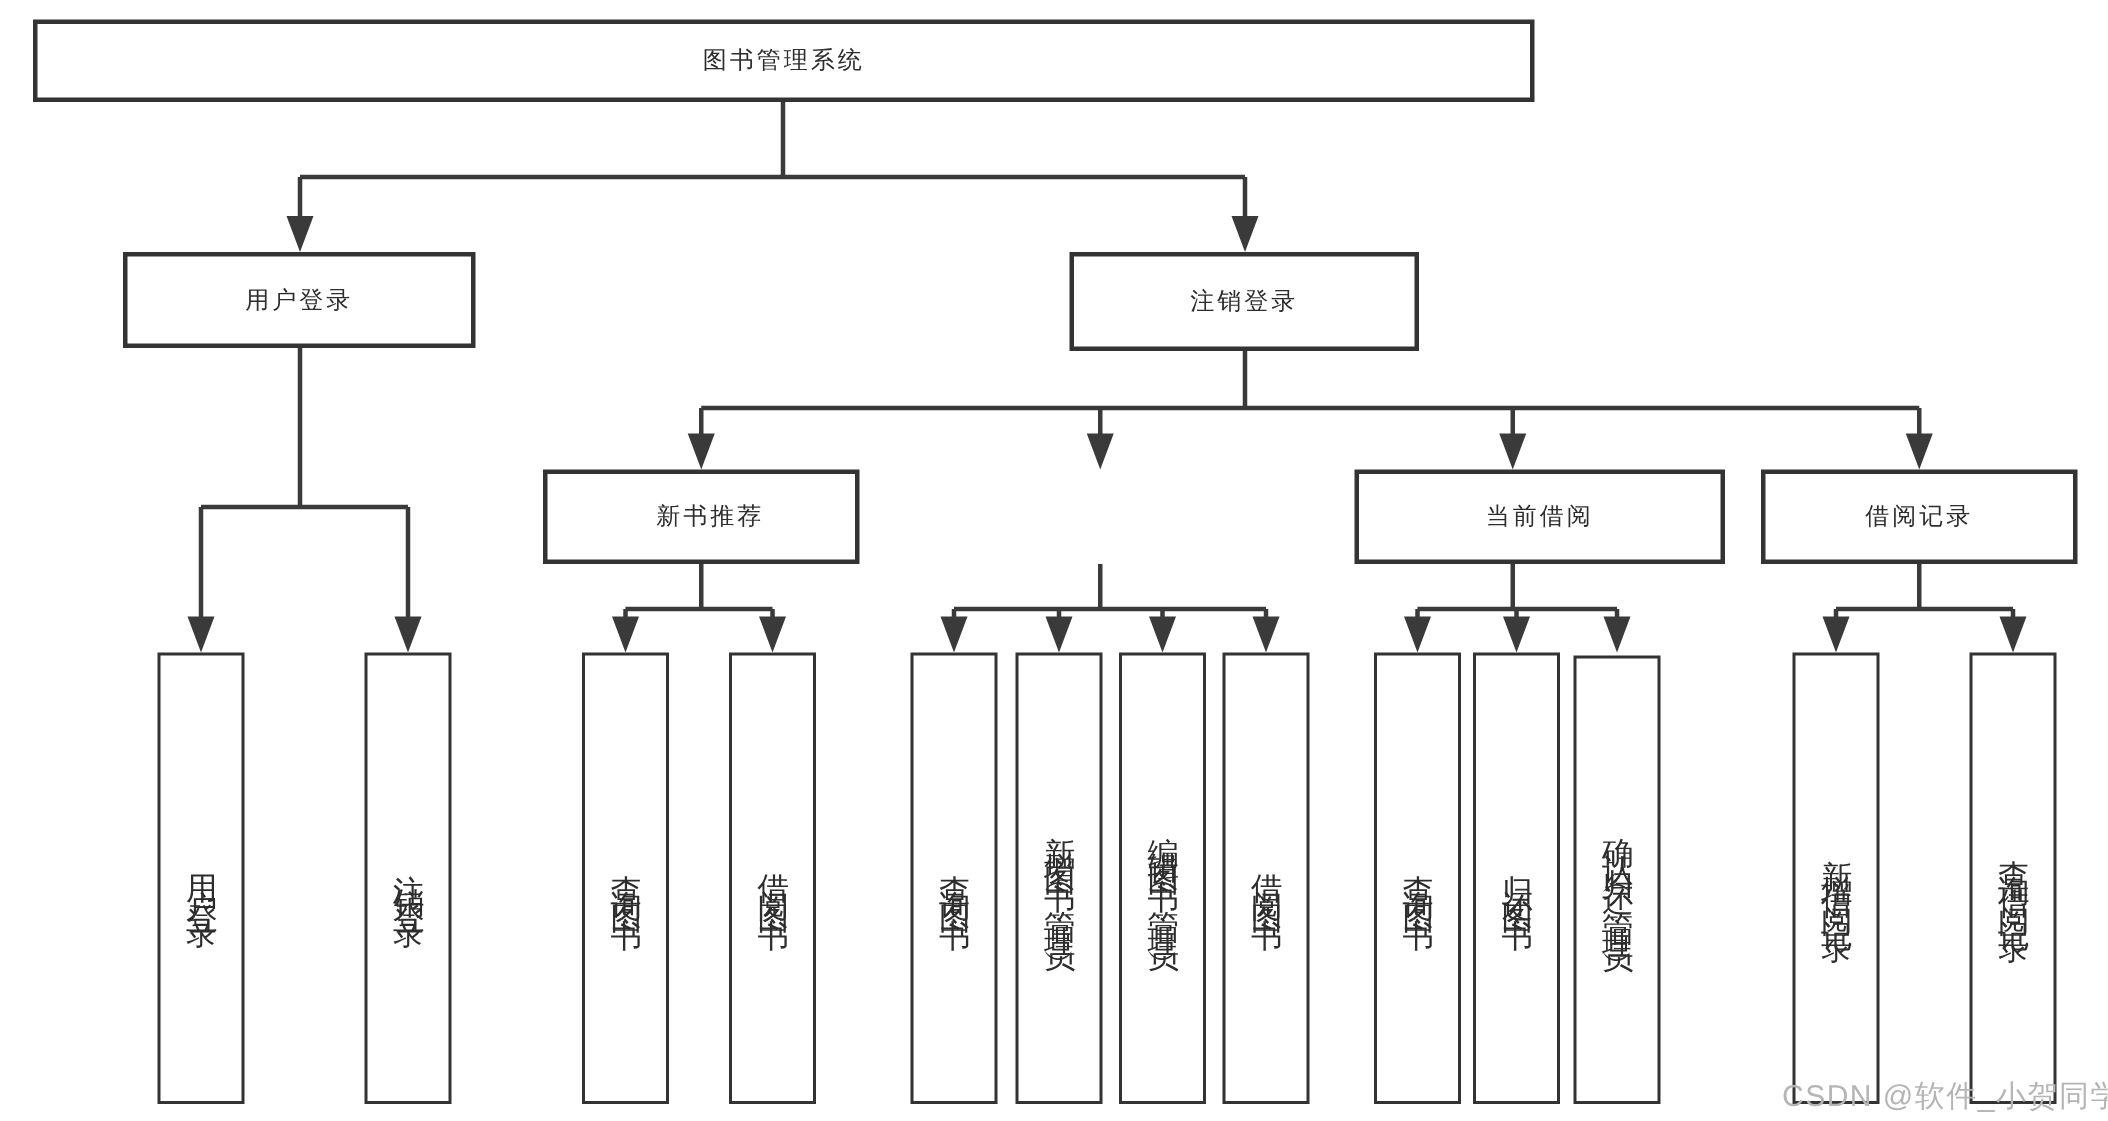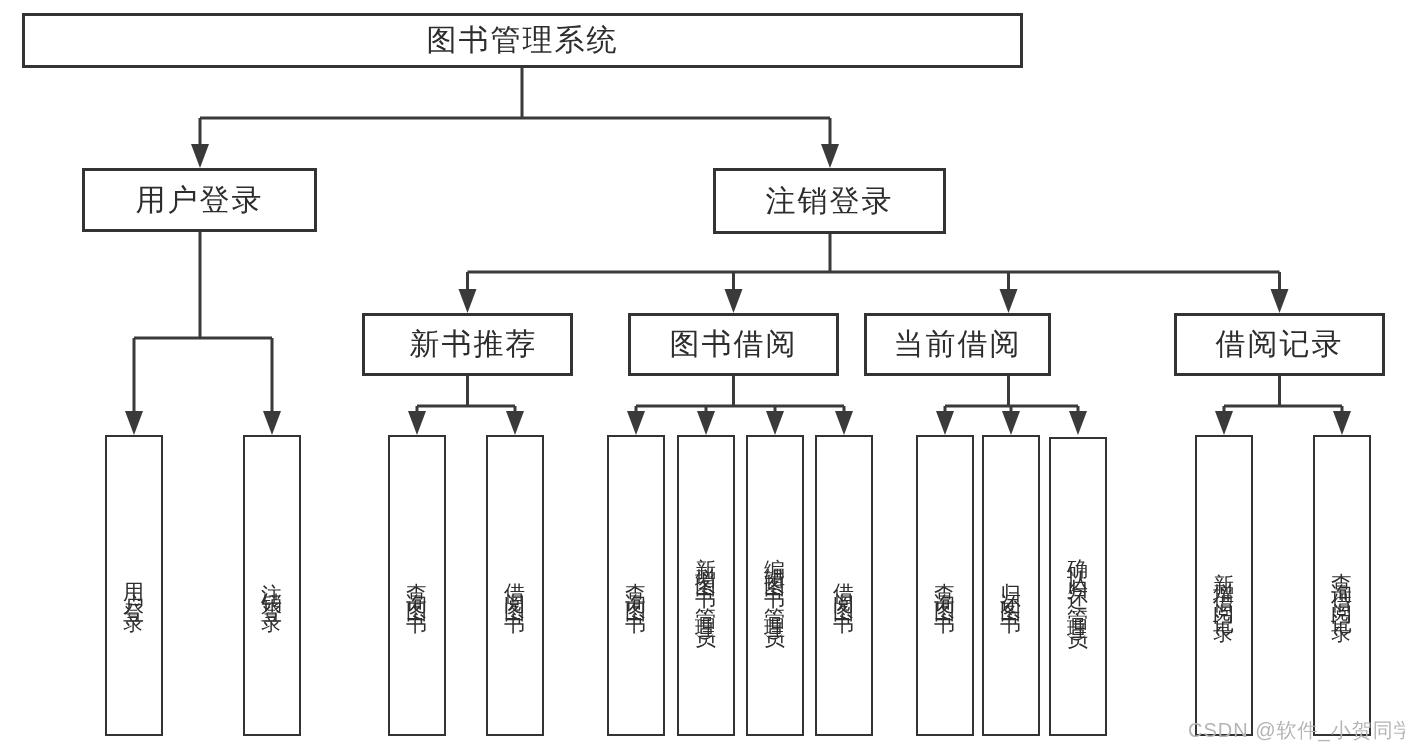--- a/index.html
+++ b/index.html
@@ -21,21 +21,21 @@
   svg.connectors path { fill: none; stroke: var(--line); stroke-width: 3; }
   svg.connectors polygon { fill: var(--line); stroke: none; }
   .box {
     position: absolute;
     background: var(--background);
     border: 3px solid var(--box-border);
     display: flex;
     align-items: center;
     justify-content: center;
     color: var(--text);
-    font-size: 30px;
+    font-size: 16px;
     letter-spacing: 2px;
     z-index: 2;
     text-align: center;
   }
   .vbox {
     border-width: 2.5px;
     writing-mode: vertical-rl;
     text-orientation: mixed;
     font-size: 21px;
     letter-spacing: 10px;
@@ -93,22 +93,21 @@
     <polygon points="1215,411 1233,411 1224,435"></polygon>
     <polygon points="1333,411 1351,411 1342,435"></polygon>
   </svg>
 
   <div class="box" style="left:22px; top:13px; width:1001px; height:55px;">图书管理系统</div>
 
   <div class="box" style="left:82px; top:168px; width:235px; height:64px;">用户登录</div>
   <div class="box" style="left:713px; top:168px; width:233px; height:66px;">注销登录</div>
 
   <div class="box" style="left:362px; top:313px; width:211px; height:63px;padding-left:12px;">新书推荐</div>
-  <div class="box" style="left:628px; top:313px; width:211px; height:63px;">图书借阅</div>
-  <div class="box" style="left:864px; top:313px; width:187px; height:63px;">当前借阅</div>
+  <div class="box" style="left:903px; top:313px; width:247px; height:63px;">当前借阅</div>
   <div class="box" style="left:1174px; top:313px; width:211px; height:63px;font-family:Liberation Serif, serif;">借阅记录</div>
 
   <div class="box vbox" style="left:105px; top:435px; width:58px; height:301px;">用户登录</div>
   <div class="box vbox" style="left:243px; top:435px; width:58px; height:301px;">注销登录</div>
 
   <div class="box vbox" style="left:388px; top:435px; width:58px; height:301px;">查询图书</div>
   <div class="box vbox" style="left:486px; top:435px; width:58px; height:301px;">借阅图书</div>
 
   <div class="box vbox" style="left:607px; top:435px; width:58px; height:301px;">查询图书</div>
   <div class="box vbox" style="left:677px; top:435px; width:58px; height:301px;">新增图书（管理员）</div>

